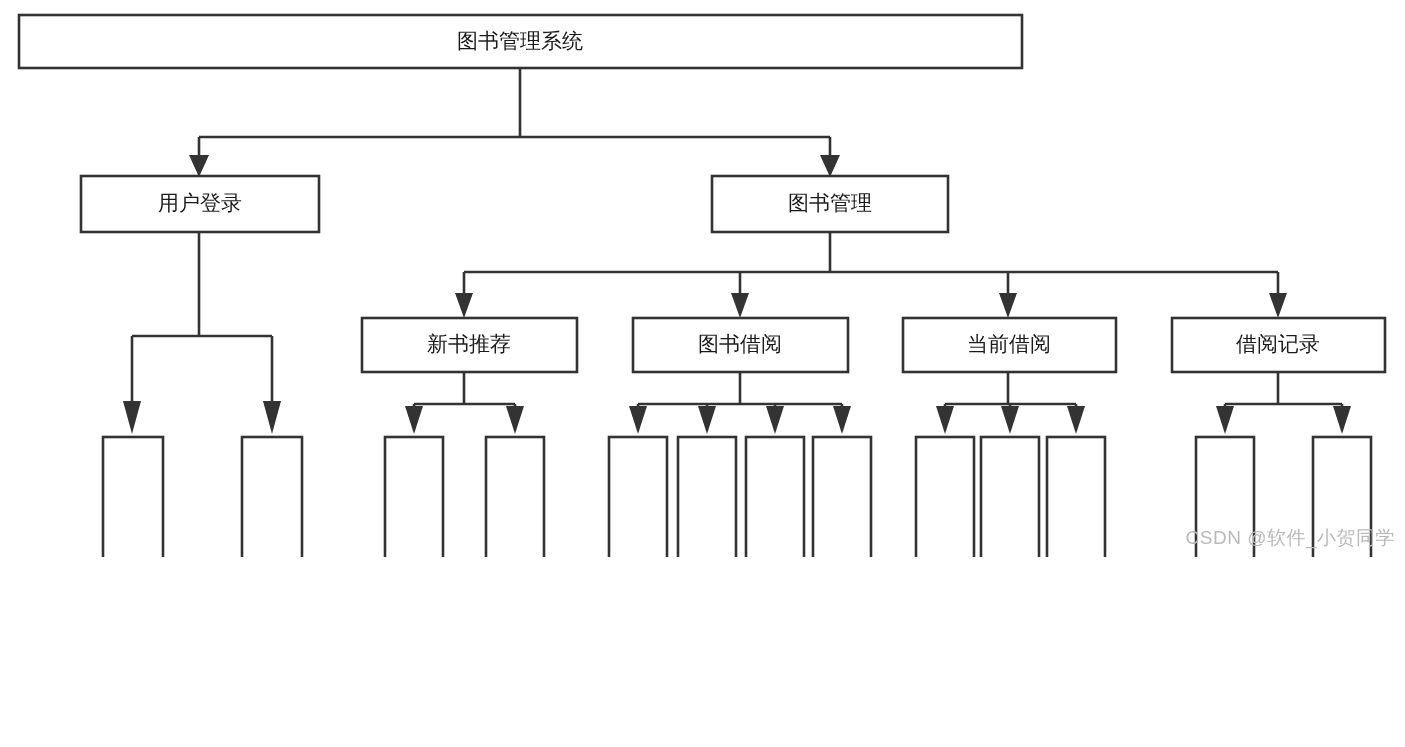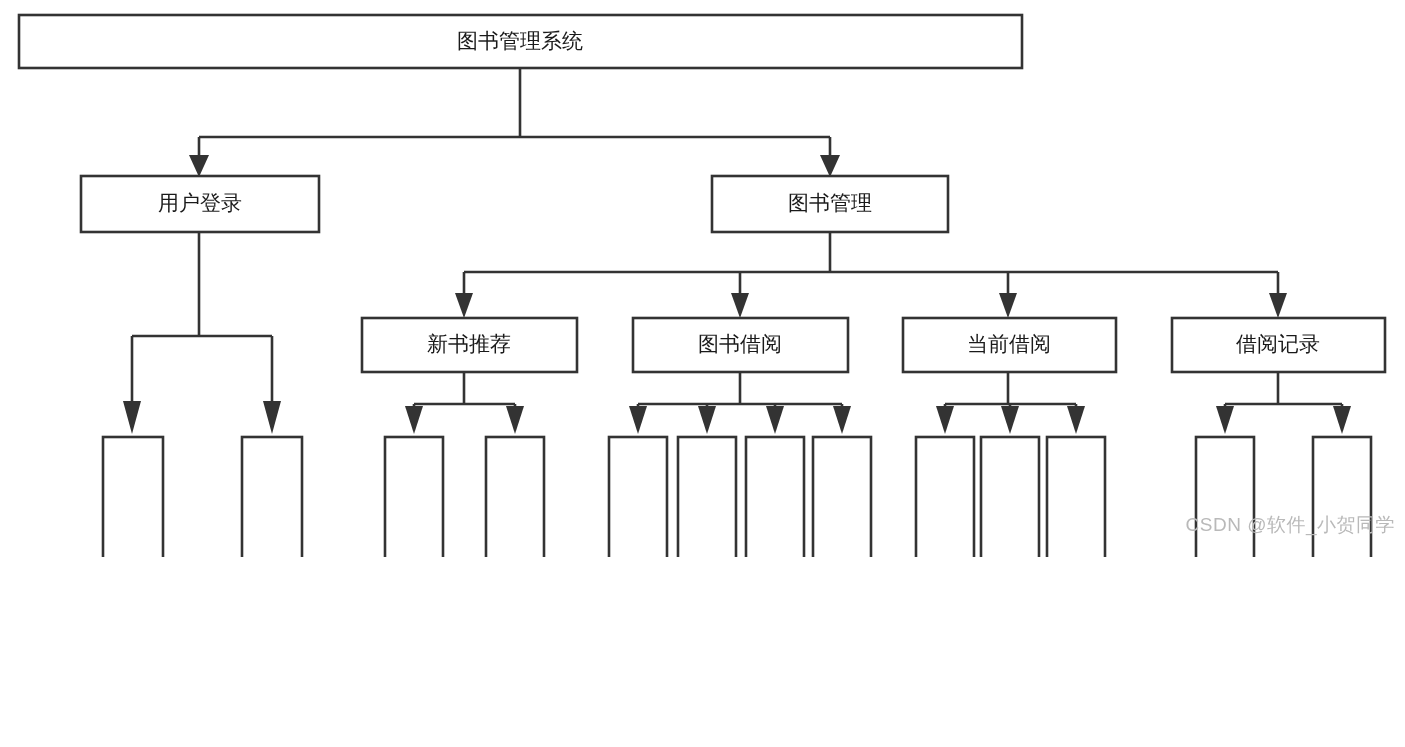--- a/index.html
+++ b/index.html
@@ -60,21 +60,21 @@
     letter-spacing: 1.5px;
     text-align: center;
     display: flex;
     align-items: flex-start;
     justify-content: center;
     pointer-events: none;
   }
   .watermark {
     position: absolute;
     right: 10px;
-    bottom: 19px;
+    bottom: 6px;
     font-family: "Liberation Sans", "DejaVu Sans", sans-serif;
     font-size: 19px;
     color: #b9b9b9;
     white-space: nowrap;
     letter-spacing: 0.5px;
   }
 </style>
 </head>
 <body>
 

